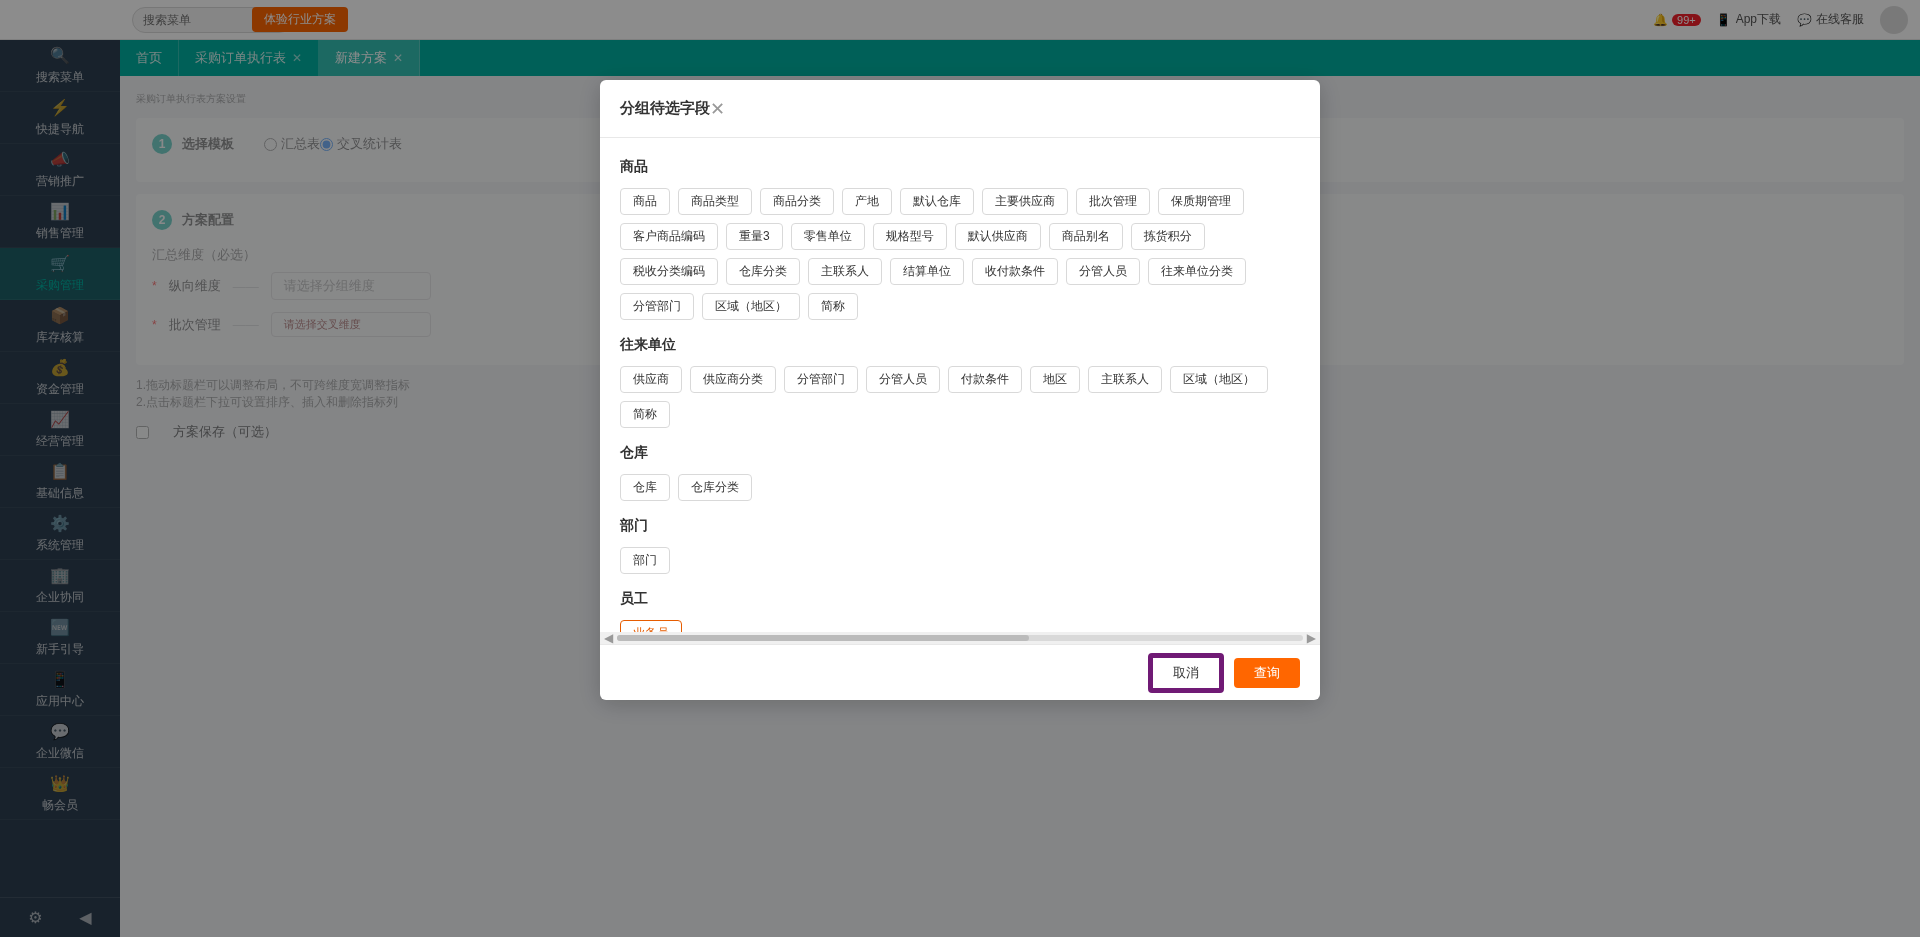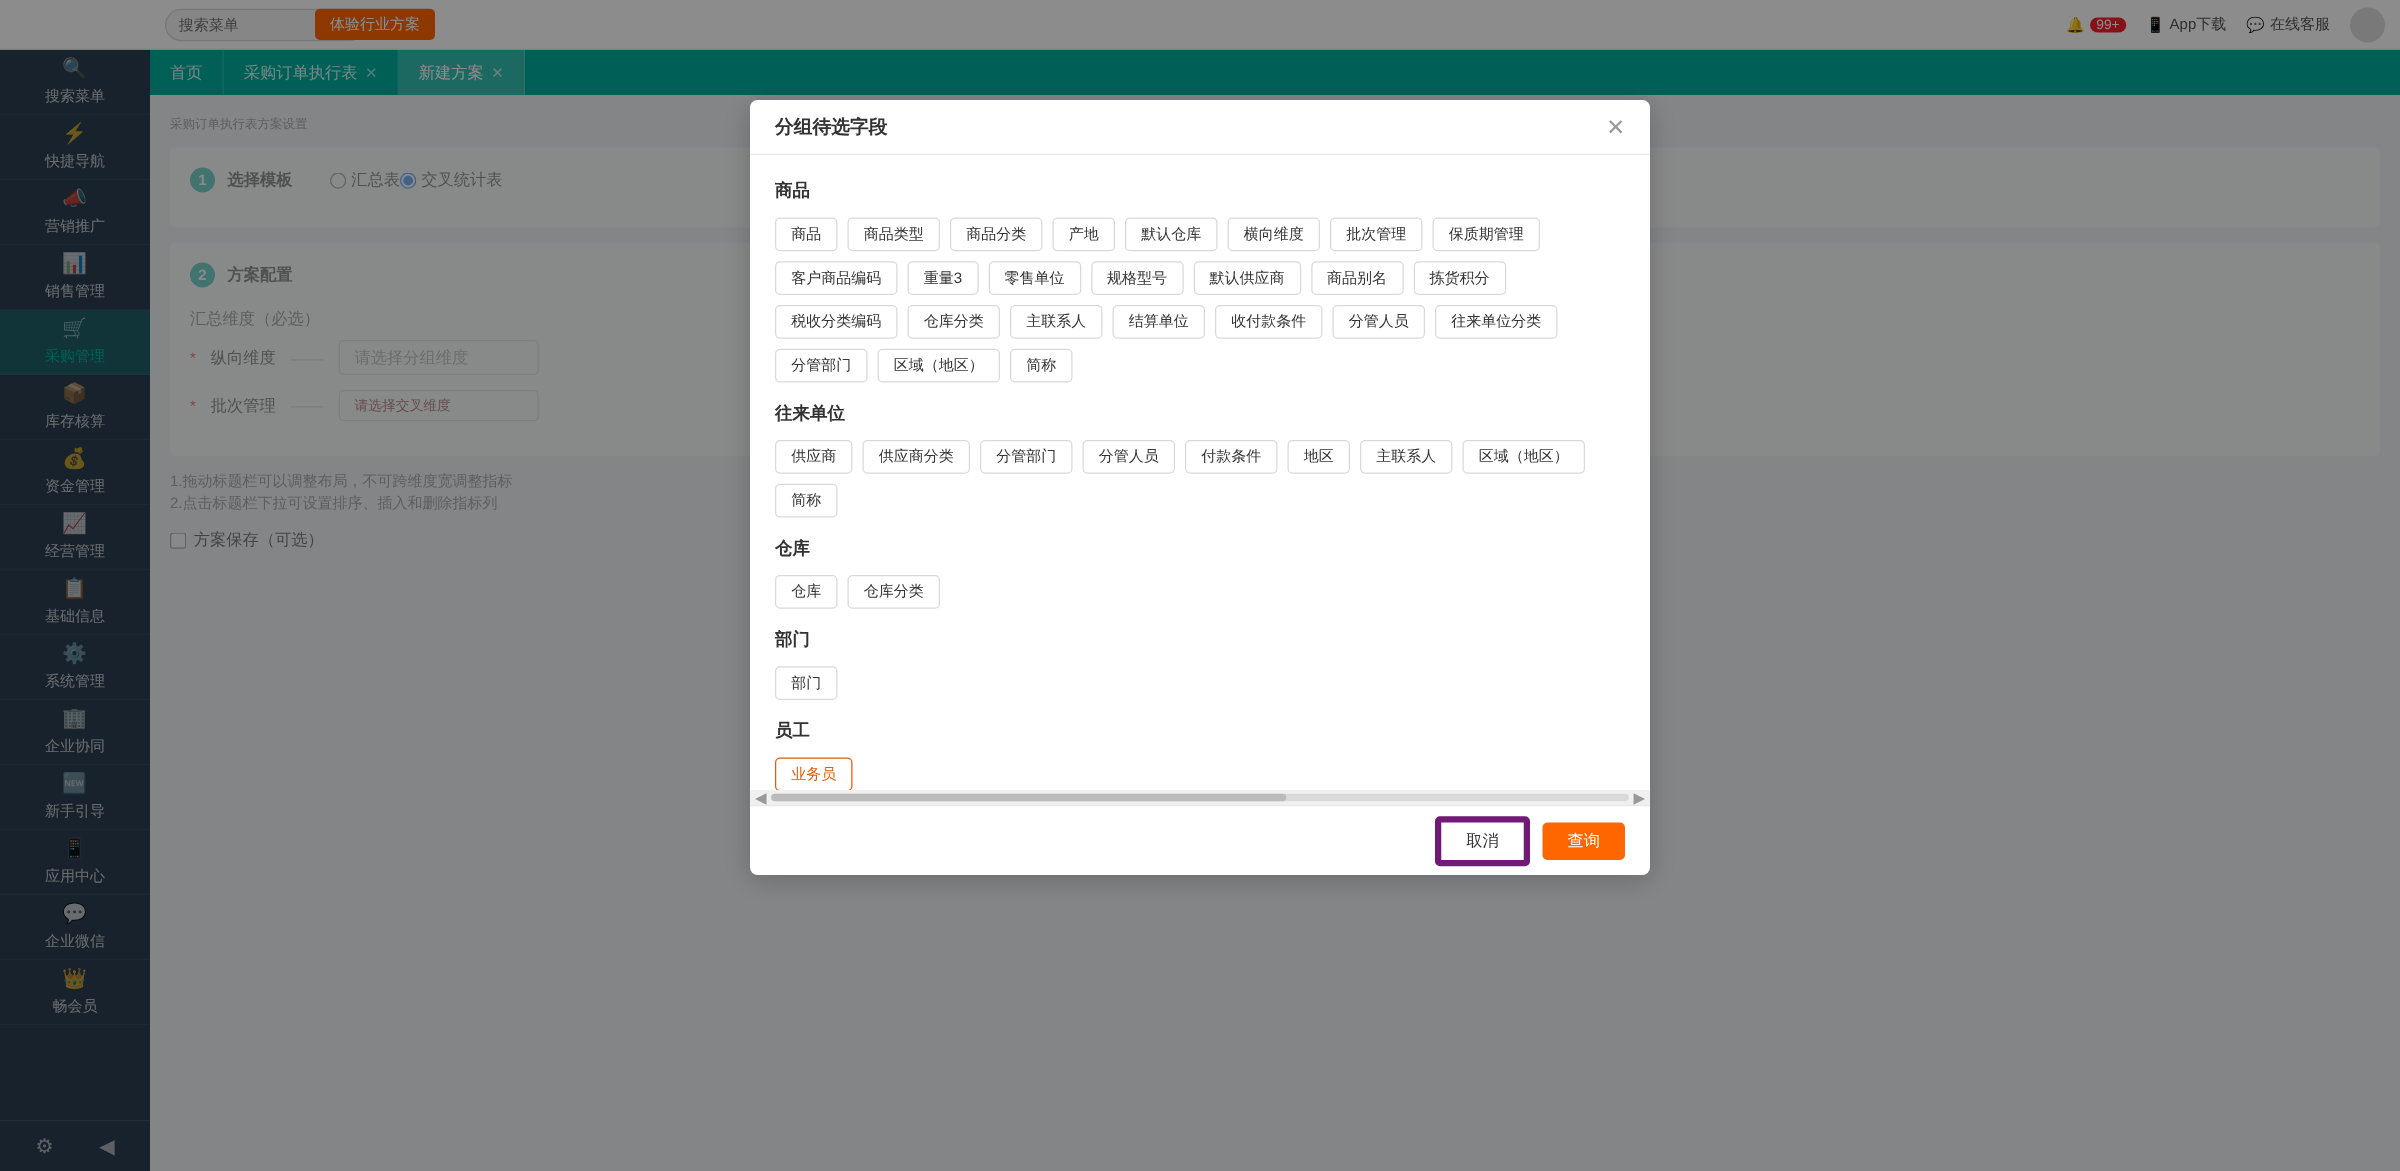--- a/index.html
+++ b/index.html
@@ -107,22 +107,22 @@
       background: rgba(0,0,0,0.45); z-index: 200;
       display: flex; align-items: flex-start; justify-content: center;
       padding-top: 80px;
     }
     .modal {
       background: #fff; border-radius: 6px; width: 720px;
       max-height: 620px; display: flex; flex-direction: column;
       box-shadow: 0 4px 24px rgba(0,0,0,0.2);
     }
     .modal-header {
-      height: 44px; padding: 0 20px;
-      display: flex; align-items: center; justify-content: space-between;
+      height: 58px; padding: 0 20px;
+      display: flex; align-items: center; justify-content: flex-start;
       border-bottom: 1px solid #e8e8e8; flex-shrink: 0;
     }
     .modal-title { font-size: 15px; font-weight: bold; color: #333; }
     .modal-close { cursor: pointer; font-size: 18px; color: #999; }
     .modal-body {
       flex: 1; overflow-y: auto; padding: 16px 20px;
     }
     .modal-footer {
       height: 56px; display: flex; align-items: center; justify-content: flex-end;
       gap: 10px; padding: 0 20px; border-top: 1px solid #e8e8e8; flex-shrink: 0;
@@ -311,21 +311,21 @@
     <div style="display:flex;align-items:center;gap:12px;margin-bottom:12px;">
       <span style="color:#f00;font-size:12px;">*</span>
       <span style="font-size:13px;color:#333;">批次管理</span>
       <span style="color:#ccc;">——</span>
       <div style="border:1px solid #d9d9d9;border-radius:4px;padding:4px 12px;color:#7f1d1d;font-size:11px;cursor:pointer;min-width:160px;">请选择交叉维度</div>
     </div>
   </div>
   <div style="font-size:12px;color:#666;margin-top:8px;">1.拖动标题栏可以调整布局，不可跨维度宽调整指标</div>
   <div style="font-size:12px;color:#666;">2.点击标题栏下拉可设置排序、插入和删除指标列</div>
   <div style="margin-top:12px;">
-    <label style="display:flex;align-items:center;gap:6px;font-size:13px;cursor:pointer;">
+    <label style="display:flex;align-items:center;gap:24px;font-size:13px;cursor:pointer;">
       <input type="checkbox" style="">
       <span>方案保存（可选）</span>
     </label>
   </div>
 </div>
 
 <div class="modal-backdrop">
   <div class="modal">
     <div class="modal-header">
       <span class="modal-title">分组待选字段</span>
@@ -333,21 +333,21 @@
     </div>
     <div class="modal-body" style="position:relative;">
 
       <div class="field-group-title">商品</div>
       <div class="field-tags">
         <div class="field-tag">商品</div>
         <div class="field-tag">商品类型</div>
         <div class="field-tag">商品分类</div>
         <div class="field-tag">产地</div>
         <div class="field-tag">默认仓库</div>
-        <div class="field-tag">横向维度</div>
+        <div class="field-tag">主要供应商</div>
         <div class="field-tag">批次管理</div>
         <div class="field-tag">保质期管理</div>
         <div class="field-tag">客户商品编码</div>
         <div class="field-tag">重量3</div>
         <div class="field-tag">零售单位</div>
         <div class="field-tag">规格型号</div>
         <div class="field-tag">默认供应商</div>
         <div class="field-tag">商品别名</div>
         <div class="field-tag">拣货积分</div>
         <div class="field-tag">税收分类编码</div>

